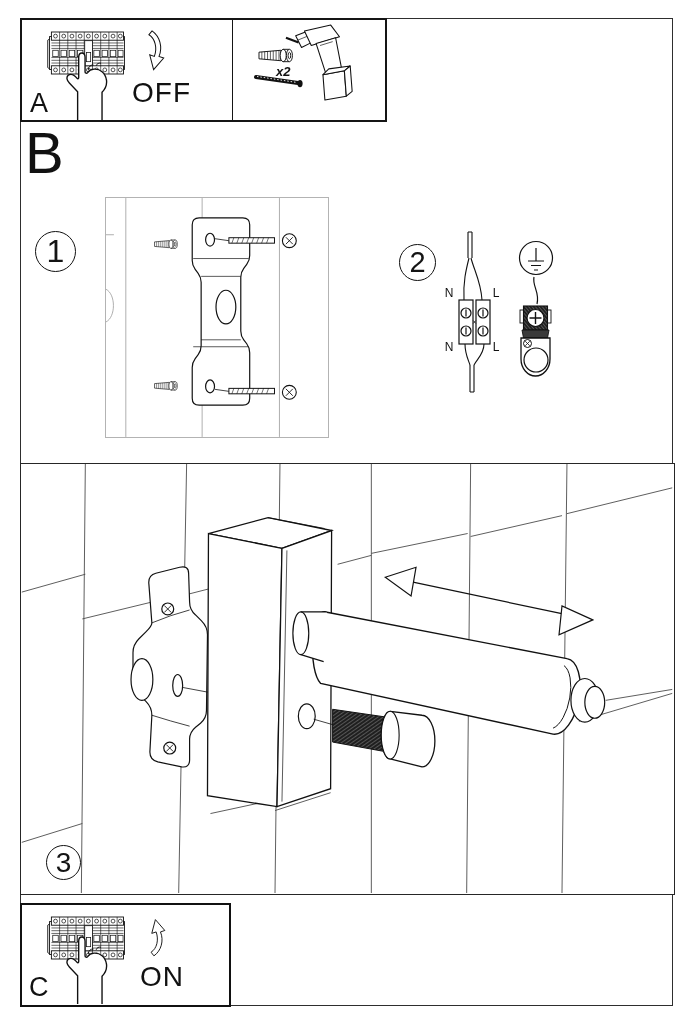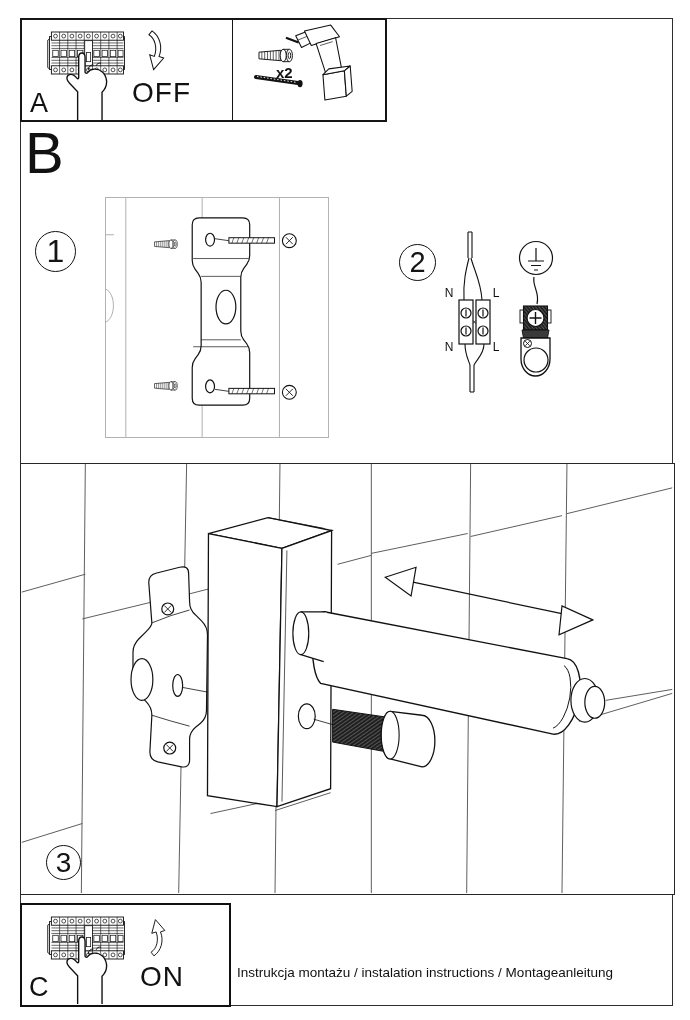--- a/index.html
+++ b/index.html
@@ -15,21 +15,21 @@
   .section-letter{font-size:58px;line-height:0.9;color:#111;}
   .action-word{font-size:28px;letter-spacing:1px;color:#111;line-height:1;}
   .num-circle{border:1.5px solid #111;border-radius:50%;background:#fff;
               display:flex;align-items:center;justify-content:center;box-sizing:border-box;z-index:4;}
   .step1-box{left:105px;top:197px;width:224px;height:241px;border:1px solid #b3b3b3;box-sizing:border-box;}
   .step3-box{left:20px;top:463px;width:655px;height:432px;border:1.4px solid #262626;
              box-sizing:border-box;background:#fff;}
   .c-box{left:20px;top:903px;width:211px;height:104px;border:2.5px solid #111;
          box-sizing:border-box;background:#fff;}
   .footer-text{left:237px;top:963px;width:440px;font-size:13.5px;line-height:20px;color:#101010;}
-  .x2{font-size:15px;font-weight:bold;color:#111;}
+  .x2{font-size:13px;font-style:italic;font-weight:bold;color:#111;}
   svg{display:block;}
   svg text{font-family:"Liberation Sans",sans-serif;}
 </style>
 </head>
 <body>
 
 <svg width="0" height="0" style="position:absolute" aria-hidden="true">
   <defs>
     <pattern id="pat-knurl" width="3" height="3" patternUnits="userSpaceOnUse" patternTransform="rotate(55)">
       <rect width="3" height="3" fill="#1f1f1f"></rect>
@@ -304,16 +304,15 @@
     <svg class="abs" style="left:0;top:0;width:206px;height:99px" viewBox="0 0 206 99">
       <use href="#sym-breaker" x="23" y="11" width="84" height="44"></use>
       <use href="#sym-hand" x="37" y="31" width="50" height="70"></use>
       <use href="#sym-arrow-up" x="116" y="7" width="29" height="50"></use>
     </svg>
     <span class="abs big-letter" style="left:7px;top:69px">C</span>
     <span class="abs action-word" style="left:118px;top:58px">ON</span>
   </div>
 
   <div class="abs footer-text">
-    <div>Instrukcja montażu / instalation instructions / Montageanleitung</div>
   </div>
 
 </div>
 
 </body></html>

